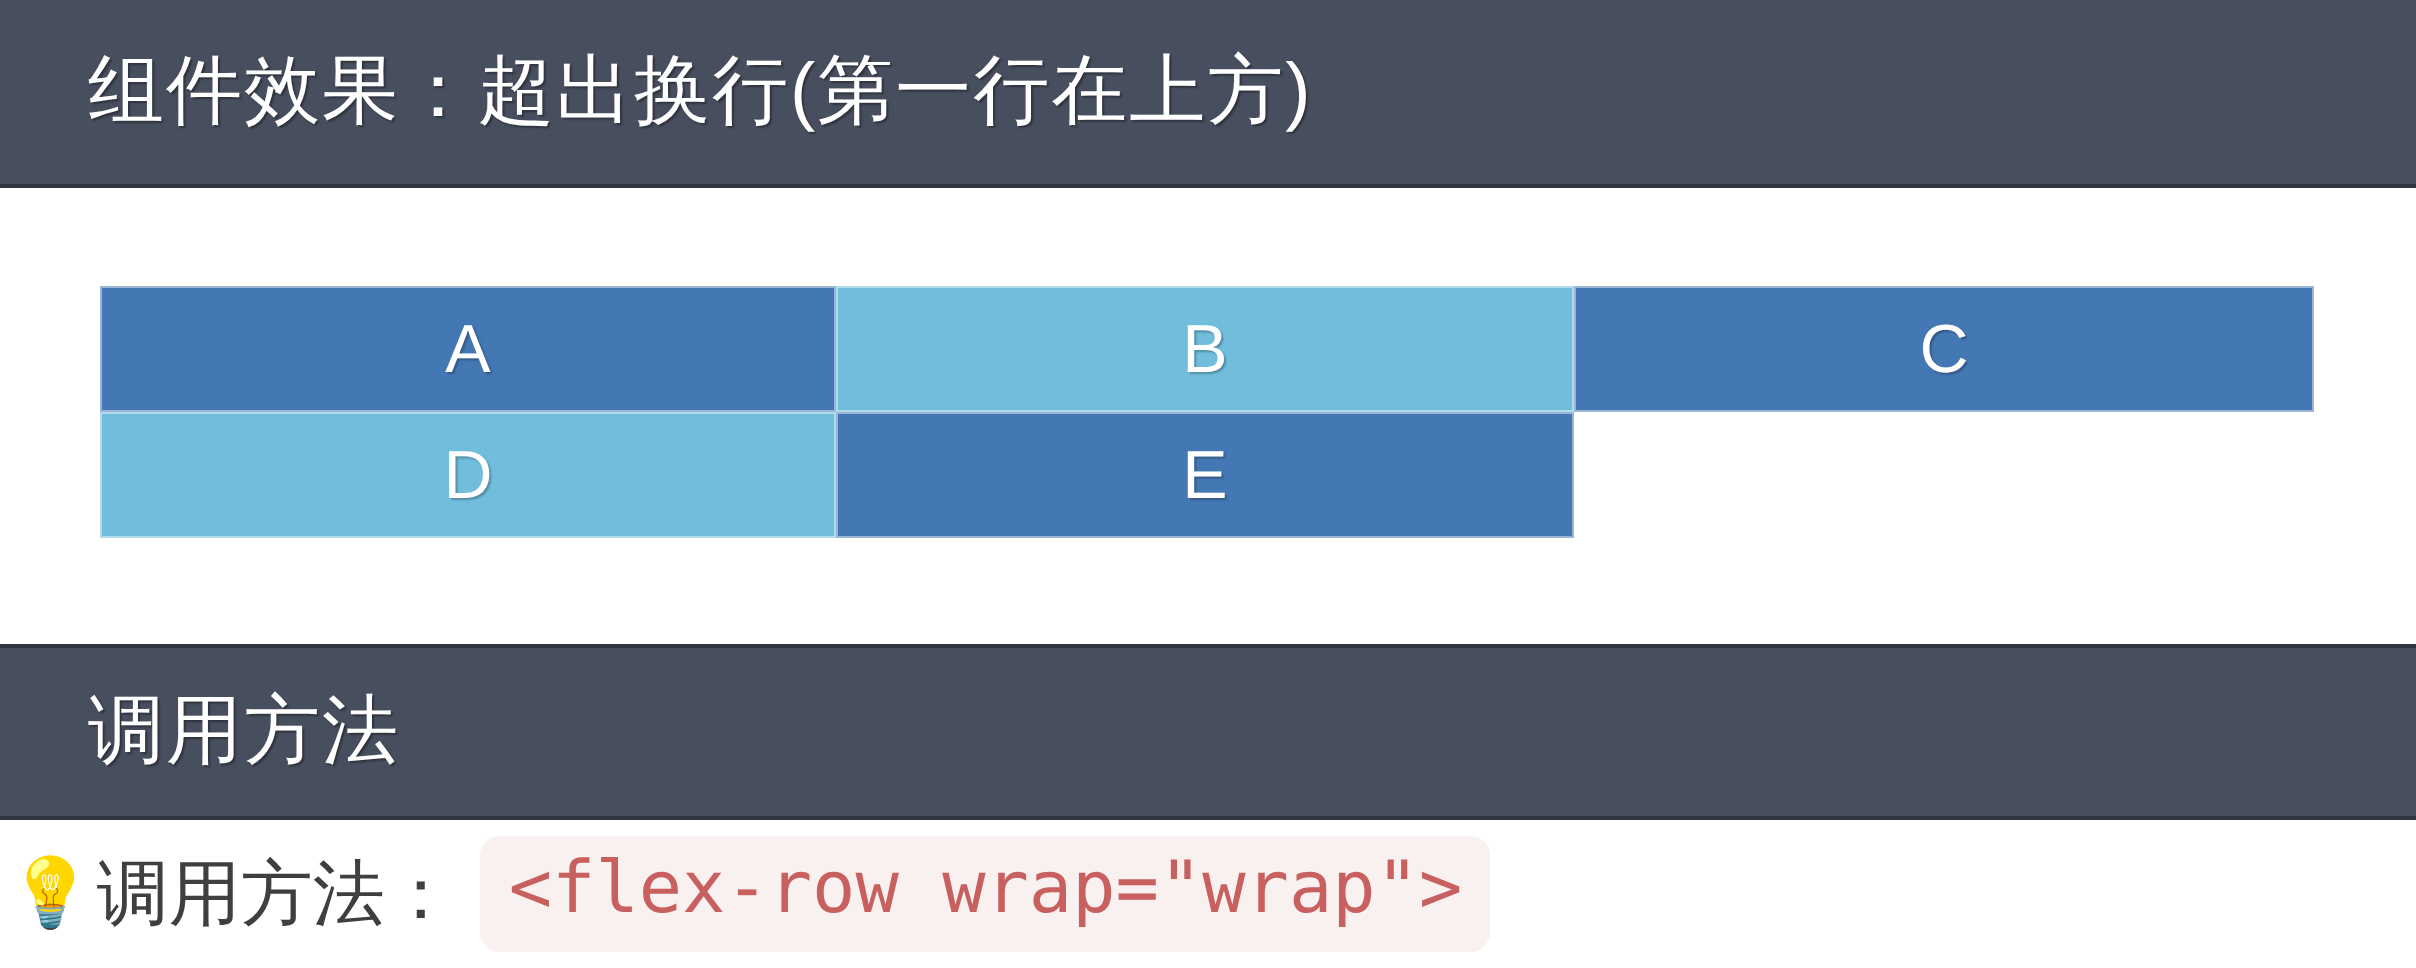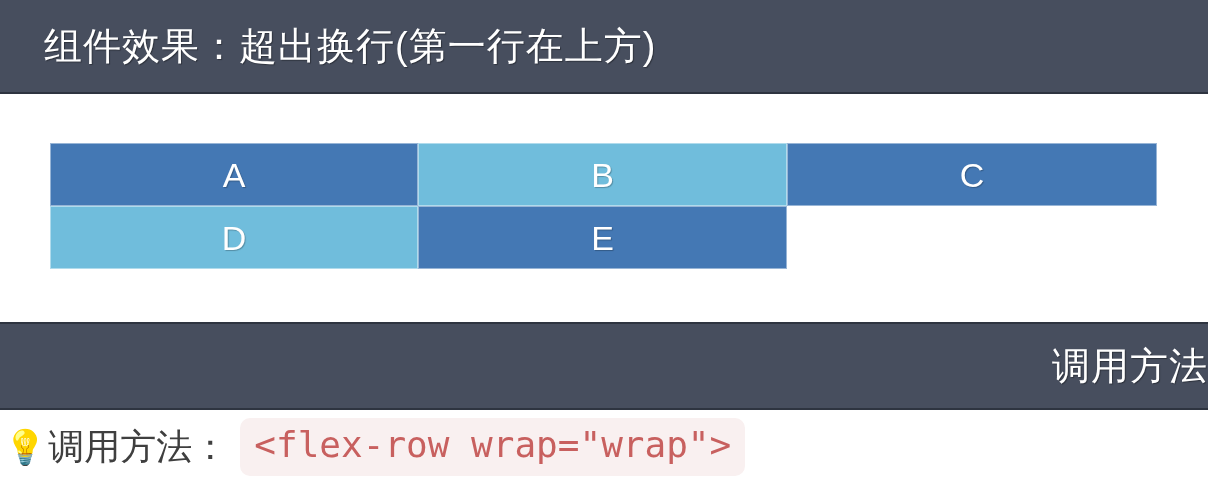--- a/index.html
+++ b/index.html
@@ -35,21 +35,20 @@
   .section-header.first {
     top: 0;
     height: 94px;
     padding-left: 44px;
   }
   .section-header.second {
     top: 322px;
     height: 88px;
     padding-left: 44px;
     border-top: 2px solid #2e3440;
-    justify-content: flex-end;
   }
   .section-title {
     color: #ffffff;
     font-size: 38px;
     line-height: 1;
     letter-spacing: 1px;
     text-shadow: 1px 1px 1px rgba(0,0,0,0.35);
     white-space: nowrap;
   }
   .section-title.small {

